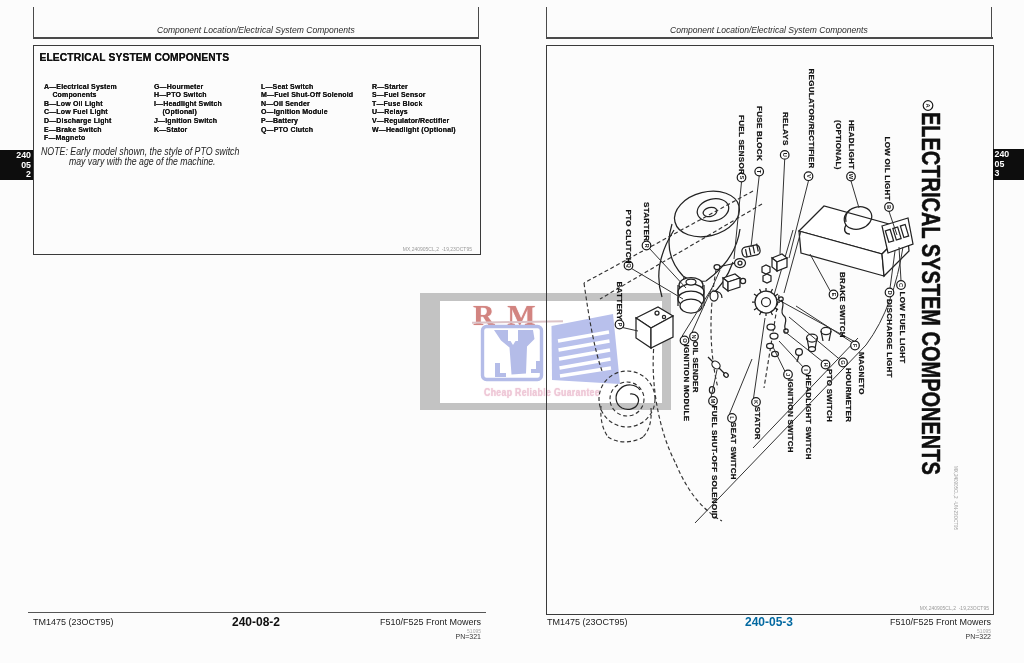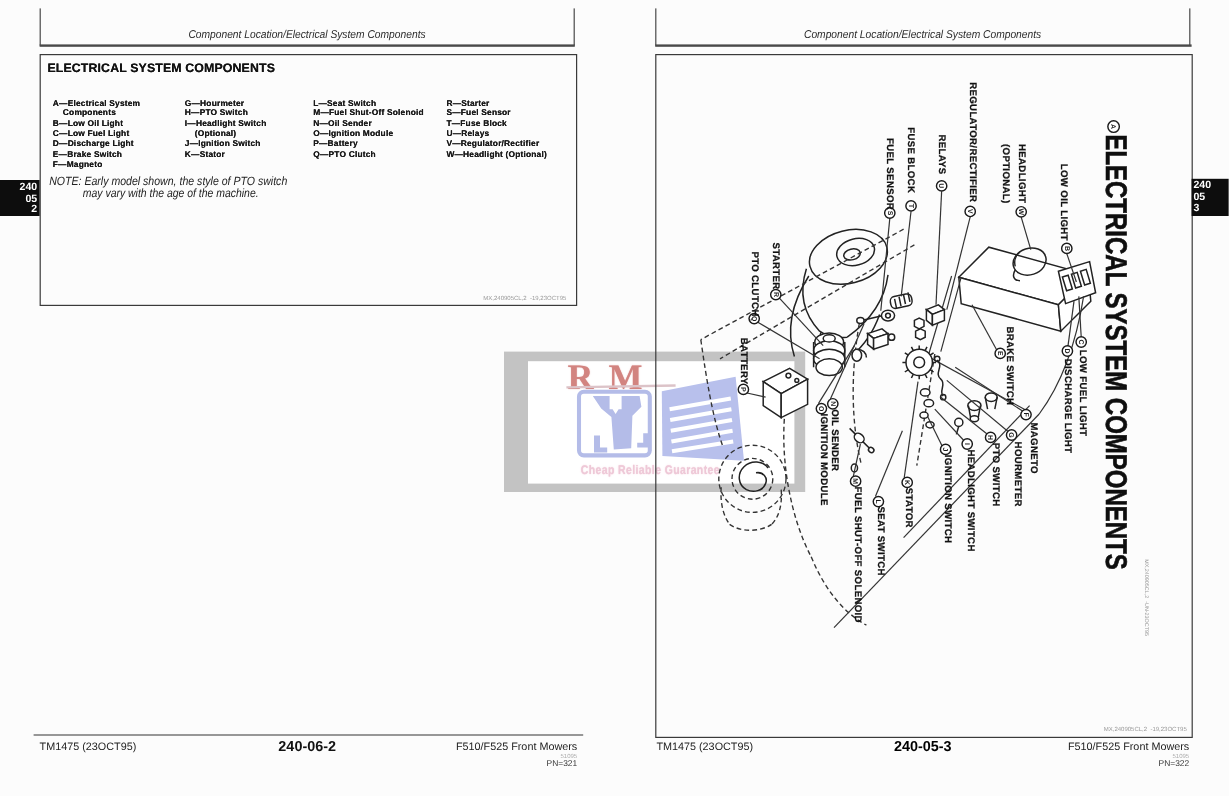--- a/index.html
+++ b/index.html
@@ -81,21 +81,21 @@
 <div class="abs" style="left:69px;top:156px;font-size:10px;font-style:italic;color:#222;white-space:pre;transform:scaleX(0.87);transform-origin:left top;z-index:2;">may vary with the age of the machine.</div>
 
 <div class="abs" style="left:390px;top:246px;width:82px;text-align:right;font-size:5px;color:#999;z-index:2;">MX,240905CL,2&nbsp;&nbsp;-19,23OCT95</div>
 
 <div class="abs" style="left:0;top:150px;width:33px;height:30px;background:#0d0d0d;color:#fff;font-size:8.8px;font-weight:bold;line-height:9.5px;text-align:right;padding-right:2px;box-sizing:border-box;padding-top:1px;z-index:2;">240<br>05<br>2</div>
 
 <div class="abs" style="left:28px;top:611.6px;width:458px;height:1.2px;background:#555;z-index:2;"></div>
 
 <div class="abs" style="left:33px;top:617px;font-size:9px;color:#222;z-index:2;">TM1475 (23OCT95)</div>
 
-<div class="abs" style="left:206px;top:614.5px;width:100px;text-align:center;font-size:12px;font-weight:bold;color:#111;z-index:2;">240-06-2</div>
+<div class="abs" style="left:206px;top:614.5px;width:100px;text-align:center;font-size:12px;font-weight:bold;color:#111;z-index:2;">240-08-2</div>
 
 <div class="abs" style="left:331px;top:617px;width:150px;text-align:right;font-size:9px;color:#222;z-index:2;">F510/F525 Front Mowers</div>
 
 <div class="abs" style="left:431px;top:628px;width:50px;text-align:right;font-size:5px;color:#aaa;z-index:2;">51095</div>
 
 <div class="abs" style="left:431px;top:633px;width:50px;text-align:right;font-size:7px;color:#333;z-index:2;">PN=321</div>
 
 <div class="abs" style="left:545.5px;top:7px;width:1.4px;height:31px;background:#4a4a4a;z-index:2;"></div>
 
 <div class="abs" style="left:991px;top:7px;width:1.4px;height:31px;background:#4a4a4a;z-index:2;"></div>
@@ -105,21 +105,21 @@
 <div class="abs" style="left:545.5px;top:24px;width:447px;text-align:center;font-size:9.5px;font-style:italic;color:#2c2c2c;z-index:2;"><span style="display:inline-block;transform:scaleX(0.9);">Component Location/Electrical System Components</span></div>
 
 <div class="abs" style="left:545.5px;top:45px;width:446px;height:568px;border:1.5px solid #3a3a3a;z-index:2;background:transparent;"></div>
 
 <div class="abs" style="left:992.5px;top:149px;width:31.5px;height:31px;background:#0d0d0d;color:#fff;font-size:8.8px;font-weight:bold;line-height:9.7px;text-align:left;padding-left:2px;box-sizing:border-box;padding-top:1px;z-index:2;">240<br>05<br>3</div>
 
 <div class="abs" style="left:905px;top:604.5px;width:84px;text-align:right;font-size:5px;color:#999;z-index:2;">MX,240905CL,2&nbsp;&nbsp;-19,23OCT95</div>
 
 <div class="abs" style="left:547px;top:617px;font-size:9px;color:#222;z-index:2;">TM1475 (23OCT95)</div>
 
-<div class="abs" style="left:719px;top:614.5px;width:100px;text-align:center;font-size:12px;font-weight:bold;color:#000000;z-index:2;">240-05-3</div>
+<div class="abs" style="left:719px;top:614.5px;width:100px;text-align:center;font-size:12px;font-weight:bold;color:#0369a1;z-index:2;">240-05-3</div>
 
 <div class="abs" style="left:841px;top:617px;width:150px;text-align:right;font-size:9px;color:#222;z-index:2;">F510/F525 Front Mowers</div>
 
 <div class="abs" style="left:941px;top:628px;width:50px;text-align:right;font-size:5px;color:#aaa;z-index:2;">51095</div>
 
 <div class="abs" style="left:941px;top:633px;width:50px;text-align:right;font-size:7px;color:#333;z-index:2;">PN=322</div>
 
 <svg id="diag" class="abs" style="left:0;top:0;z-index:3;" width="1024" height="663" viewBox="0 0 1024 663" fill="none">
 <defs>
 <style>

